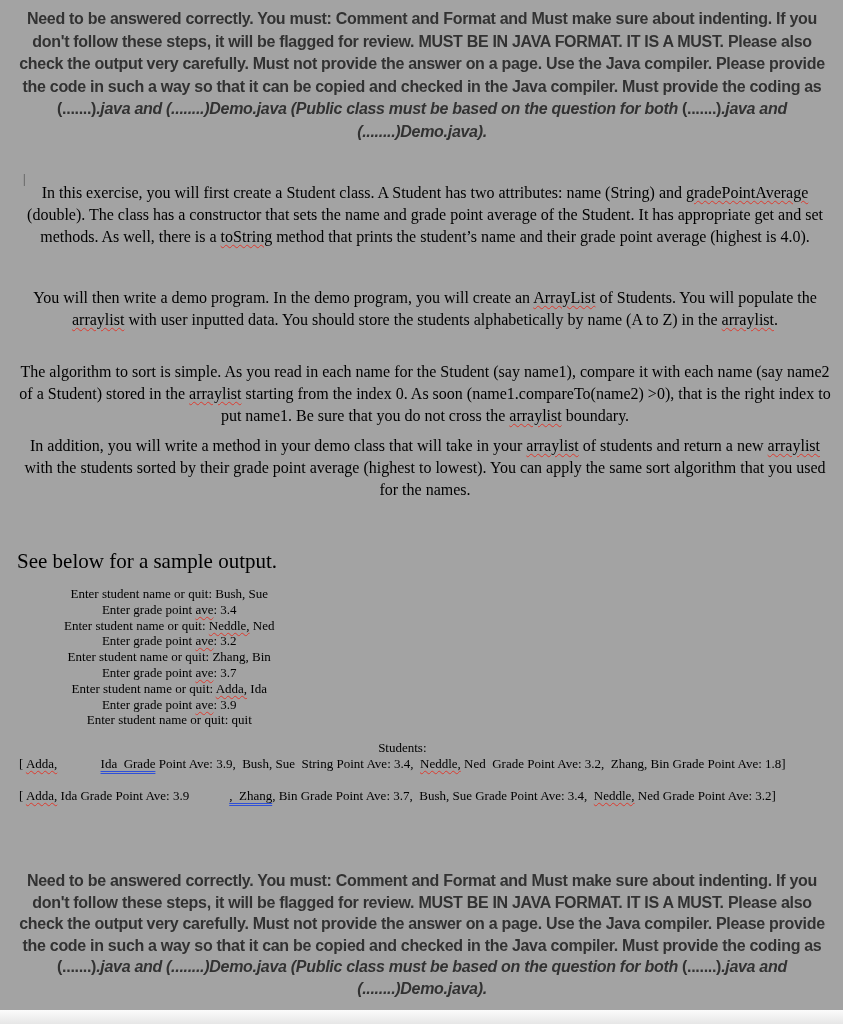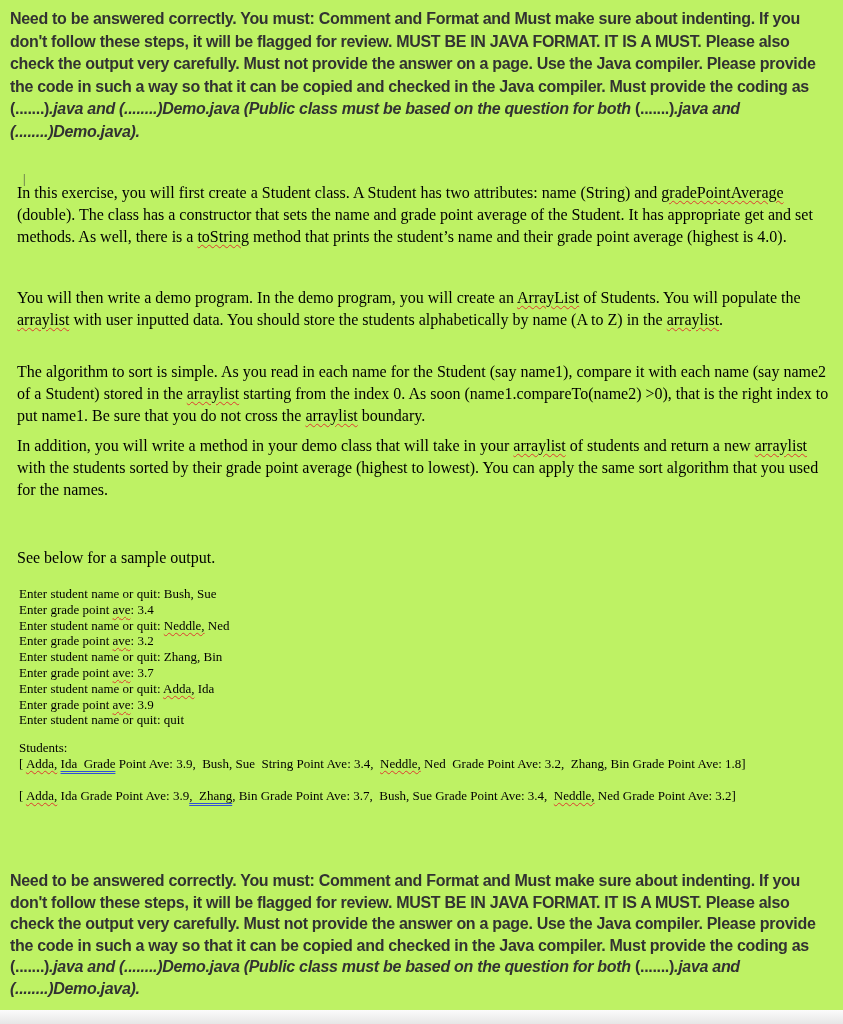--- a/index.html
+++ b/index.html
@@ -1,23 +1,24 @@
 <!DOCTYPE html>
 <html><head>
 <meta charset="utf-8">
 <style>
   html, body { margin: 0; padding: 0; background: #ffffff; }
   .page {
     position: relative;
     width: 843px;
     height: 1024px;
-    background: #bef264;
+    background: #a3a3a3;
     overflow: hidden;
     font-family: "Liberation Serif", serif;
     color: #000000;
+    text-align: center;
   }
   
   .hdr {
     position: absolute;
     left: 10px;
     width: 824px;
     font-family: "Liberation Sans", sans-serif;
     font-weight: 700;
     font-size: 16px;
     line-height: 22.5px;
@@ -48,46 +49,47 @@
     white-space: pre-wrap;
   }
   .p1 { top: 182px; }
   .p2 { top: 287px; }
   .p3 { top: 361px; }
   .p4 { top: 435px; }
   .see {
     position: absolute;
     left: 17px;
     top: 549px;
-    font-size: 16px;
+    font-size: 21px;
   }
   
   .console {
     position: absolute;
     left: 19px;
     font-size: 13px;
     line-height: 15.8px;
     white-space: pre;
   }
-  .console-main { top: 586px; }
+  .console-main { top: 586px; margin-left: 45px; }
   .students-1 { top: 740px; line-height: 16px; }
   .students-2 { top: 788px; line-height: 16px; }
   
   .sq {
     text-decoration: underline;
     text-decoration-style: wavy;
     text-decoration-color: #dd3b2f;
     text-decoration-thickness: 1px;
     text-underline-offset: 2px;
   }
   .gr {
     text-decoration: underline;
     text-decoration-style: double;
     text-decoration-color: #2e4fd8;
     text-underline-offset: 3px;
+    margin-left: 40px;
   }
   
   .edge {
     position: absolute;
     left: 0;
     top: 1010px;
     width: 843px;
     height: 14px;
     background: linear-gradient(#fbfbfb, #e6e6e6);
     z-index: 0;

